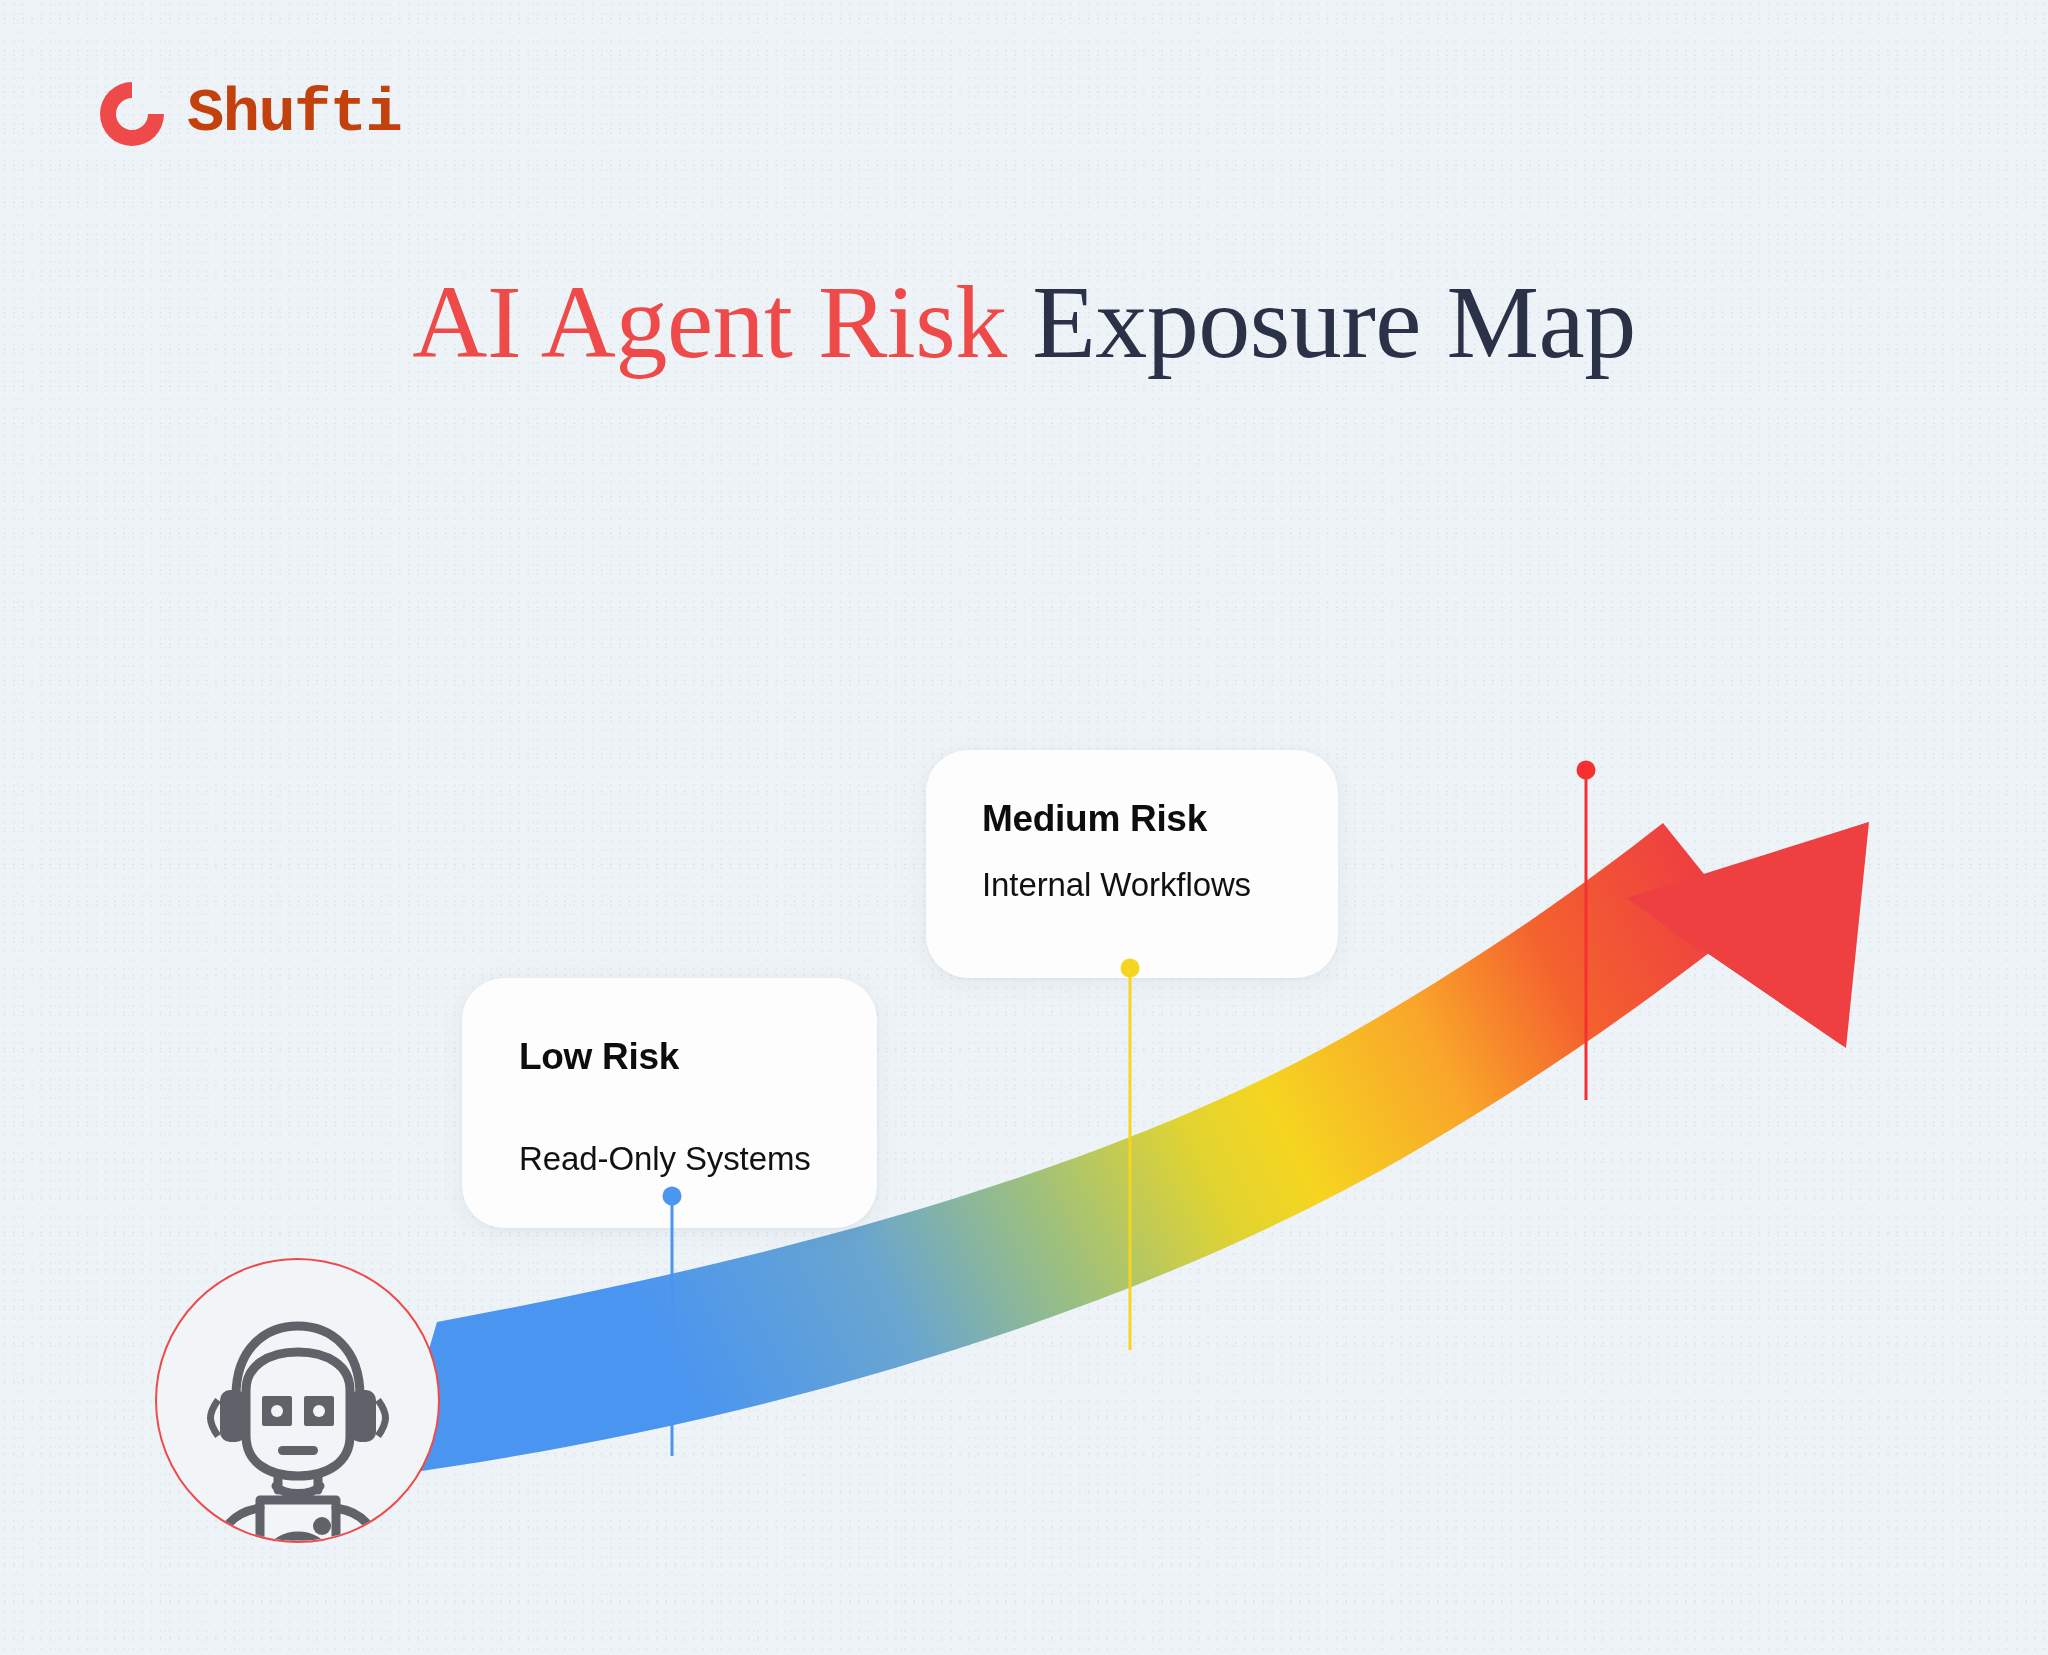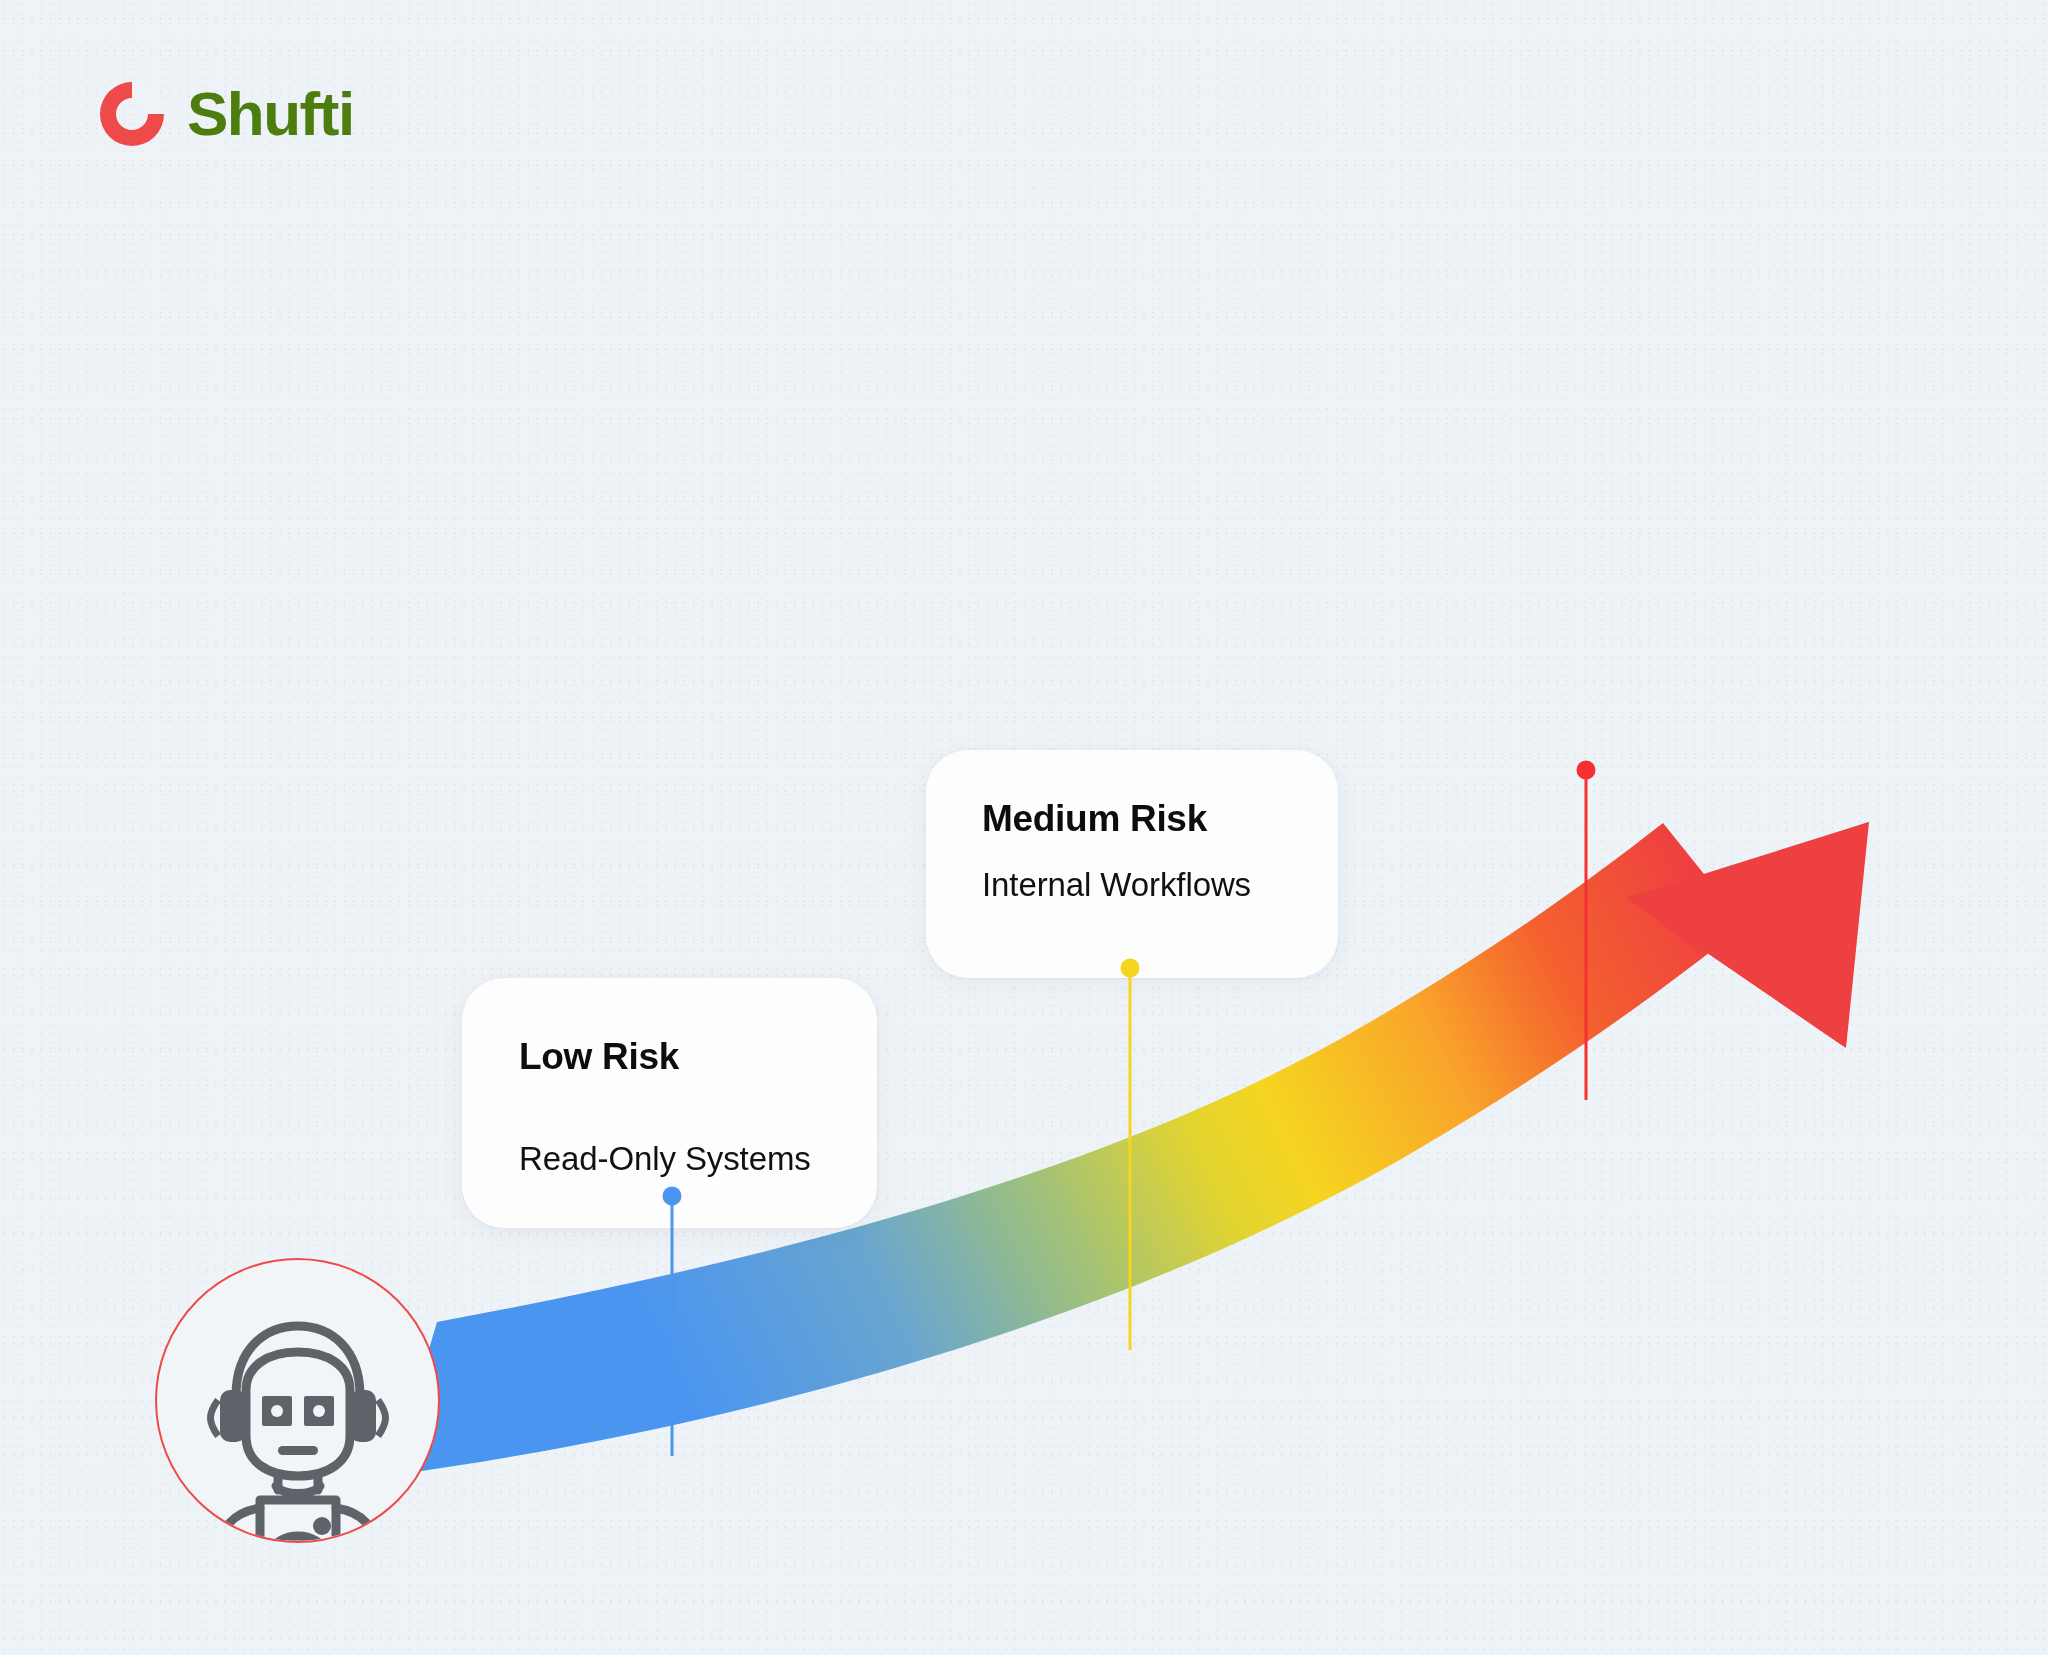--- a/index.html
+++ b/index.html
@@ -52,25 +52,25 @@
   #logo {
     position: absolute;
     left: 96px;
     top: 78px;
     display: flex;
     align-items: center;
     gap: 19px;
   }
   #logo-mark { width: 72px; height: 72px; display: block; }
   #logo-word {
-    font-family: Liberation Sans, sans-serif;
+    font-family: Liberation Mono, monospace;
     font-weight: bold;
     font-size: 62px;
     letter-spacing: -1.5px;
-    color: #4d7c0f;
+    color: #c2410c;
     line-height: 1;
     text-align: right;
   }
 
   
   #title {
     position: absolute;
     left: 0;
     top: 270px;
     width: 2048px;
@@ -219,20 +219,23 @@
   </svg>
 
   <div id="logo">
     <svg id="logo-mark" viewBox="0 0 72 72">
       <path d="M36 4 A32 32 0 1 0 68 36 L68 36 L52 36 A16 16 0 1 1 36 20 Z" fill="#ef4a4a"></path>
       <path d="M36 4 L36 20 A16 16 0 0 1 52 36 L68 36 A32 32 0 0 0 36 4 Z" fill="#eef3f7"></path>
     </svg>
     <div id="logo-word">Shufti</div>
   </div>
 
+  <div id="title">
+    <span class="accent">AI Agent Risk</span><span class="dark"> Exposure Map</span>
+  </div>
 
   <div class="connector" id="conn-high">
     <div class="stem" style="background:#f53030;"></div>
     <div class="knob" style="background:#f53030;"></div>
   </div>
 
   <div class="risk-card" id="card-medium">
     <div class="risk-title">Medium Risk</div>
     <div class="risk-desc">Internal Workflows</div>
   </div>

